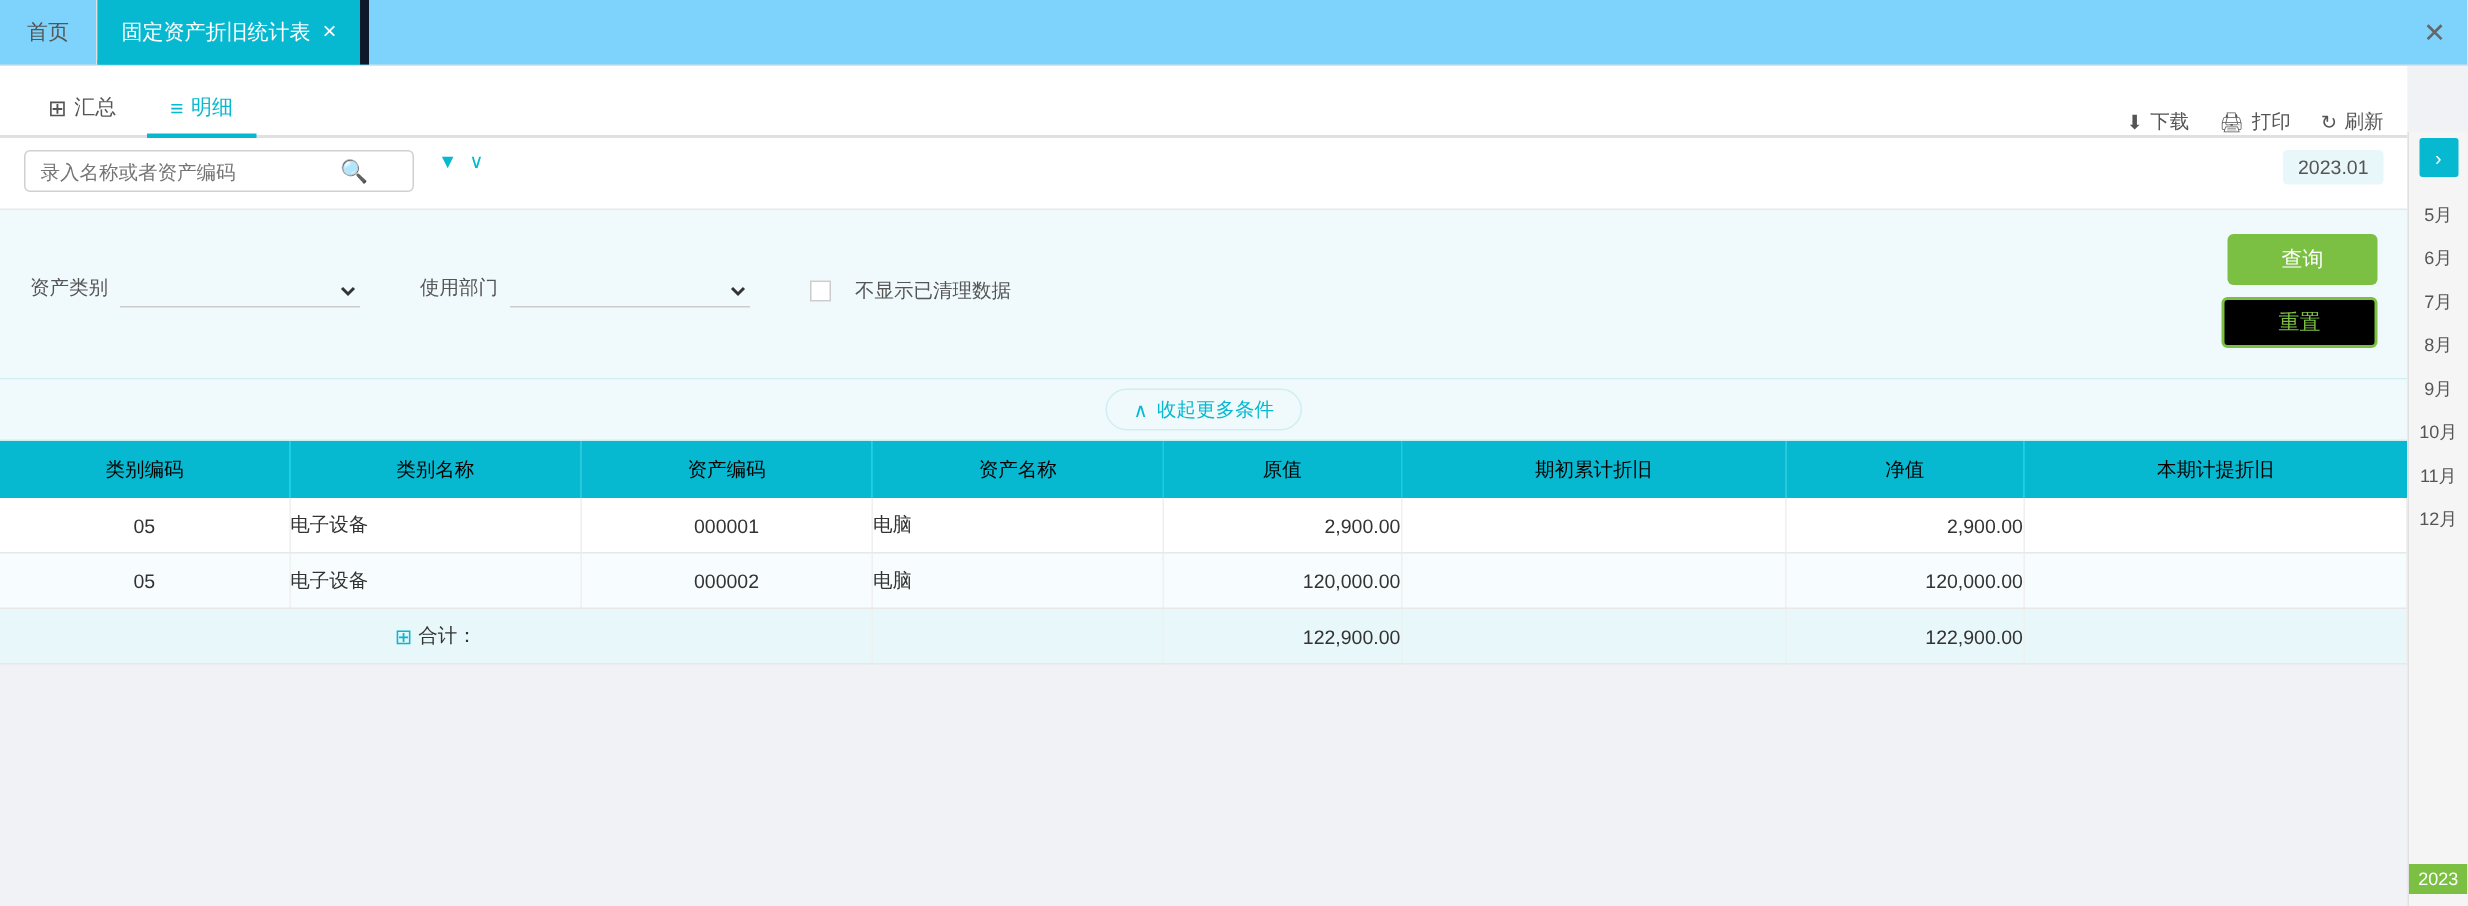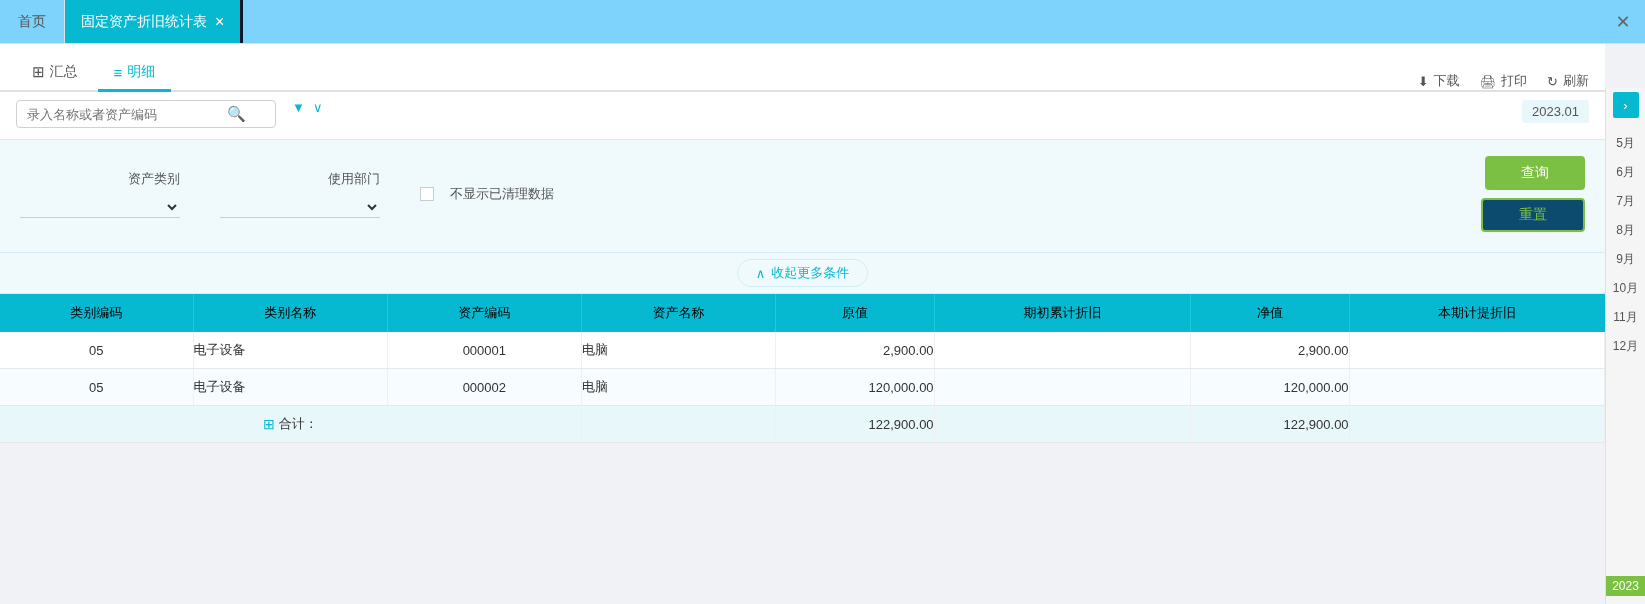--- a/index.html
+++ b/index.html
@@ -11,21 +11,21 @@
       border-bottom: 1px solid #e0e0e0; height: 44px; padding: 0 0 0 0;
       flex-shrink: 0;
     }
     .nav-home {
       padding: 0 18px; height: 100%; display: flex; align-items: center;
       color: #555; font-size: 14px; cursor: pointer; border-right: 1px solid #e0e0e0;
     }
     .nav-tab {
       display: flex; align-items: center; height: 100%;
       padding: 0 16px; background: #07b9d0; color: #fff; font-size: 14px;
-      border-right: 3px solid #0f172a; cursor: pointer; position: relative;
+      border-right: 6px solid #0f172a; cursor: pointer; position: relative;
     }
     .nav-tab::after {
       content: ''; position: absolute; bottom: 0; left: 0; right: 0;
       height: 3px; background: #07b9d0;
     }
     .nav-tab-close {
       margin-left: 8px; color: #fff; cursor: pointer; font-size: 16px; line-height: 1;
     }
     .nav-spacer { flex: 1; }
     .nav-close-btn {
@@ -79,35 +79,35 @@
     .date-display {
       color: #555; font-size: 13px; background: #e8f7fa; padding: 4px 10px; border-radius: 3px;
     }
 
     
     .filter-area {
       background: #f0fafc; border-bottom: 1px solid #d0eef3;
       padding: 16px 20px 10px; flex-shrink: 0;
     }
     .filter-row { display: flex; align-items: center; gap: 40px; margin-bottom: 10px; }
-    .filter-item { display: flex; align-items: flex-end; gap: 8px; flex-direction: column; }
+    .filter-item { display: flex; align-items: flex-start; gap: 8px; }
     .filter-label { color: #555; font-size: 13px; white-space: nowrap; }
     .filter-select {
       width: 160px; border: none; border-bottom: 1px solid #ccc;
       background: transparent; outline: none; font-size: 13px; color: #333; padding: 2px 4px; cursor: pointer;
     }
     .filter-checkbox-wrap { display: flex; align-items: center; gap: 16px; cursor: pointer; }
     .filter-checkbox { width: 14px; height: 14px; border: 1px solid #ccc; background: #fff; }
     .filter-actions { display: flex; flex-direction: column; gap: 8px; align-items: flex-end; flex: 1; justify-content: flex-end; margin-left: auto; }
     .btn-query {
       background: #7bc043; color: #fff; border: none; border-radius: 4px;
       padding: 8px 36px; font-size: 14px; cursor: pointer; font-weight: 500;
     }
     .btn-reset {
-      background: #0c4a6e; color: #7bc043; border: 2px solid #7bc043; border-radius: 4px;
+      background: #000000; color: #7bc043; border: 2px solid #7bc043; border-radius: 4px;
       padding: 6px 36px; font-size: 14px; cursor: pointer; font-weight: 500;
     }
 
     
     .collapse-row {
       display: flex; justify-content: center; padding: 6px 0;
       background: #f0fafc; border-bottom: 1px solid #d0eef3; flex-shrink: 0;
     }
     .collapse-btn {
       display: flex; align-items: center; gap: 6px;

